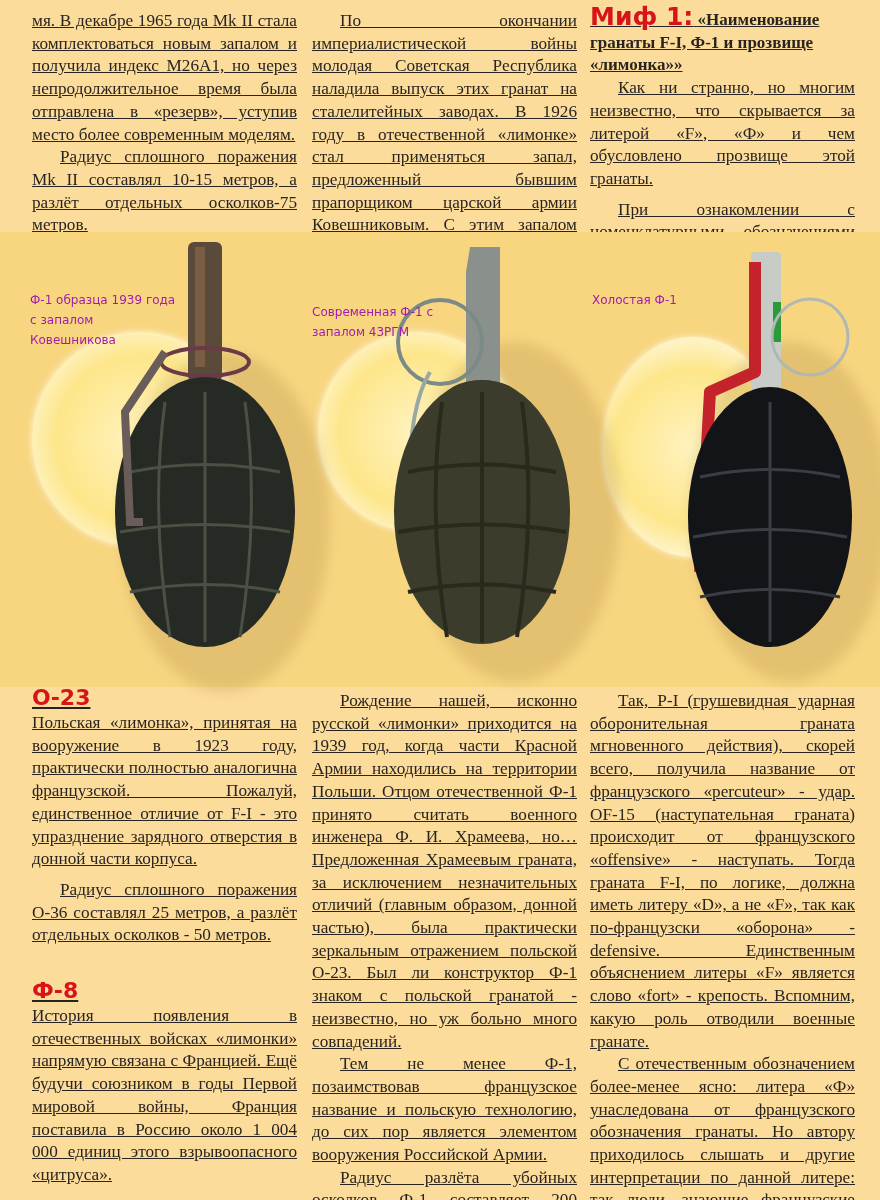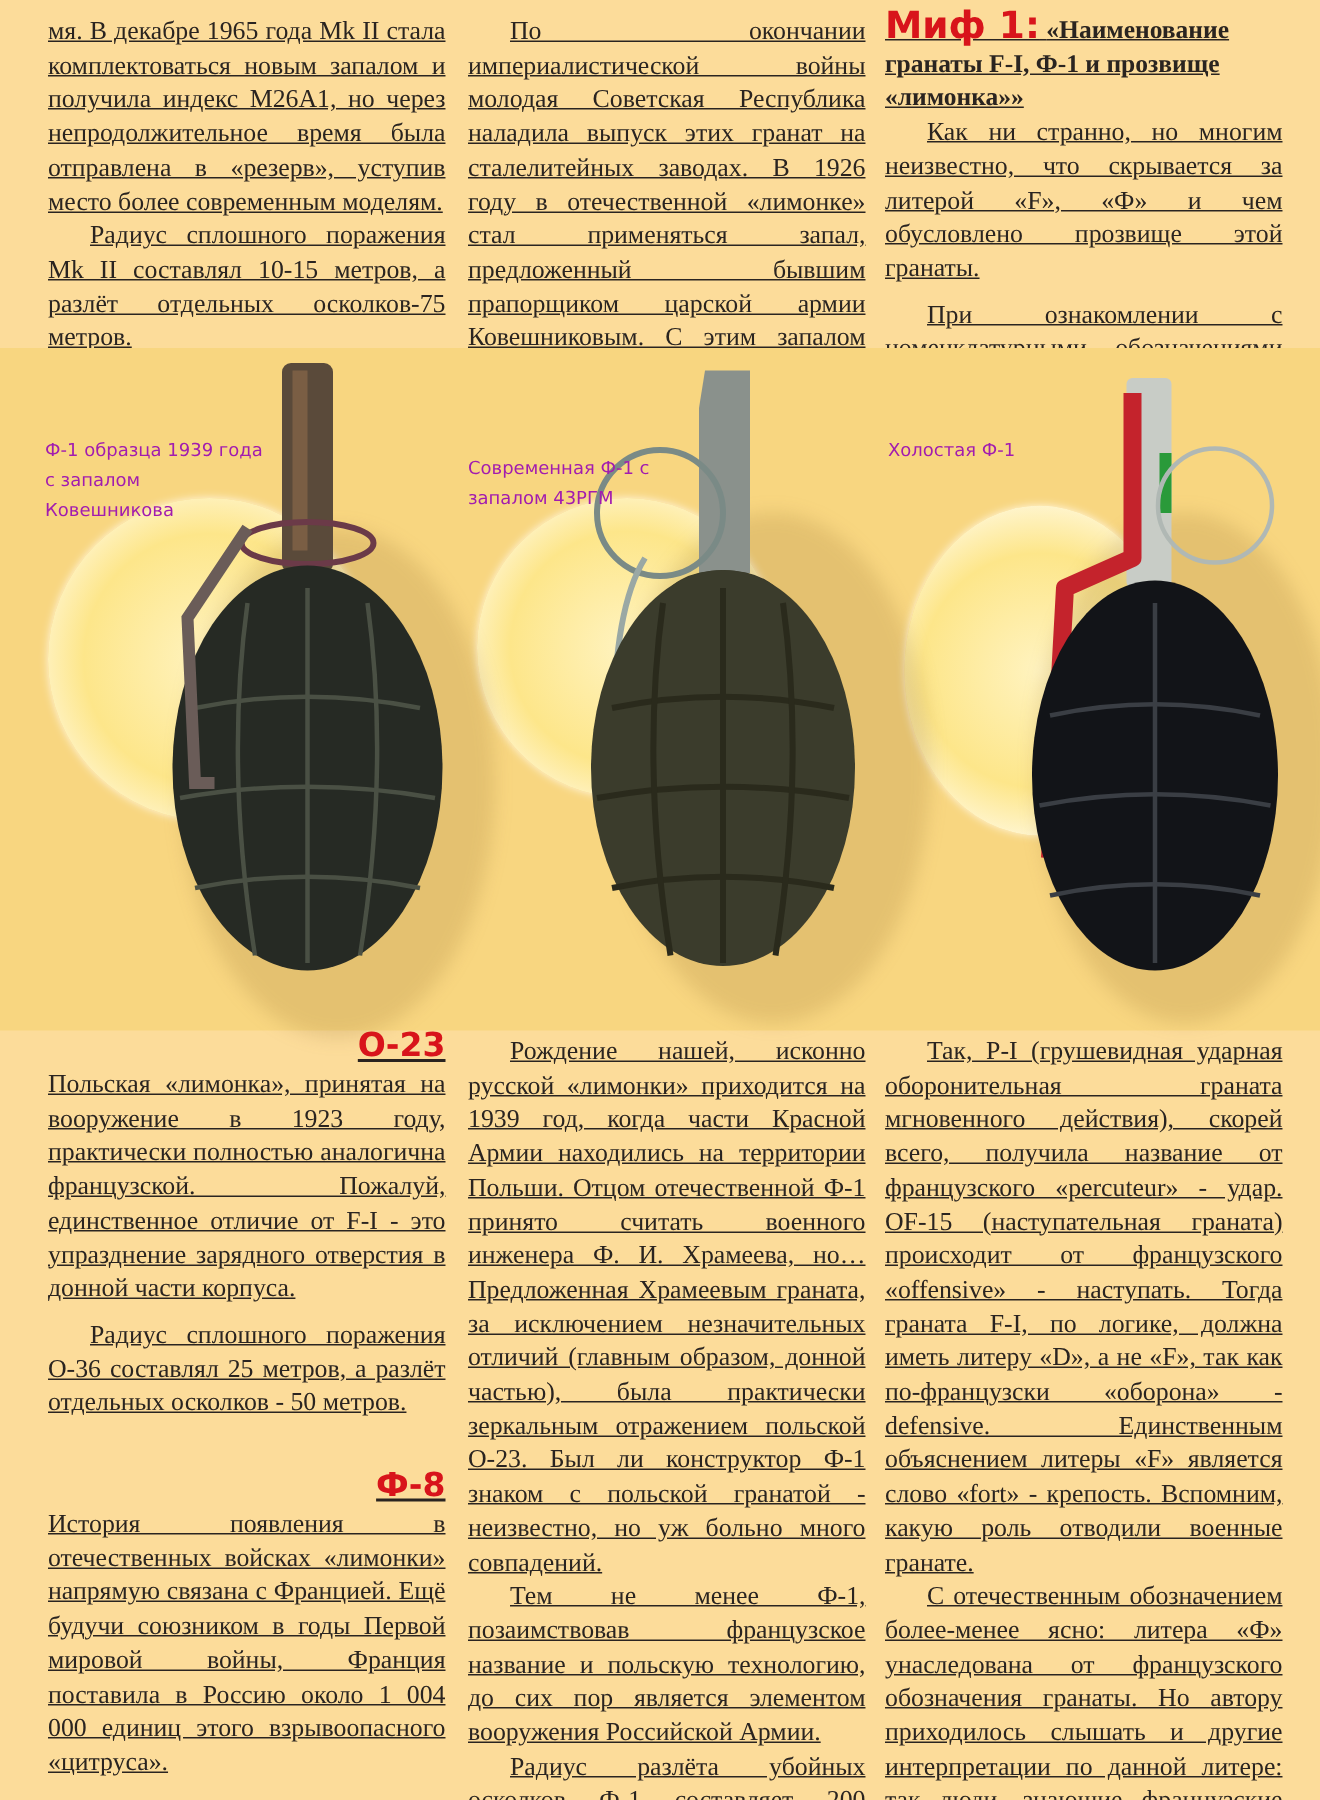--- a/index.html
+++ b/index.html
@@ -23,21 +23,21 @@
     .col-1 { left: 32px; }
     .col-2 { left: 312px; }
     .col-3 { left: 590px; }
     .top { top: 10px; }
     .bottom { top: 690px; }
 
     .red-title {
       font-family: "DejaVu Sans", "Liberation Sans", sans-serif;
       font-weight: bold;
       color: #d8141b;
-      text-align: right;
+      text-align: left;
     }
     .section-title { font-size: 22px; line-height: 28px; margin: 0; }
     .myth-head { font-size: 17px; line-height: 22.7px; text-align: left; font-weight: bold; }
     .myth-head .myth-label {
       font-family: "DejaVu Sans", "Liberation Sans", sans-serif;
       color: #d8141b; font-size: 25px;
     }
 
     
     .photo-band {

